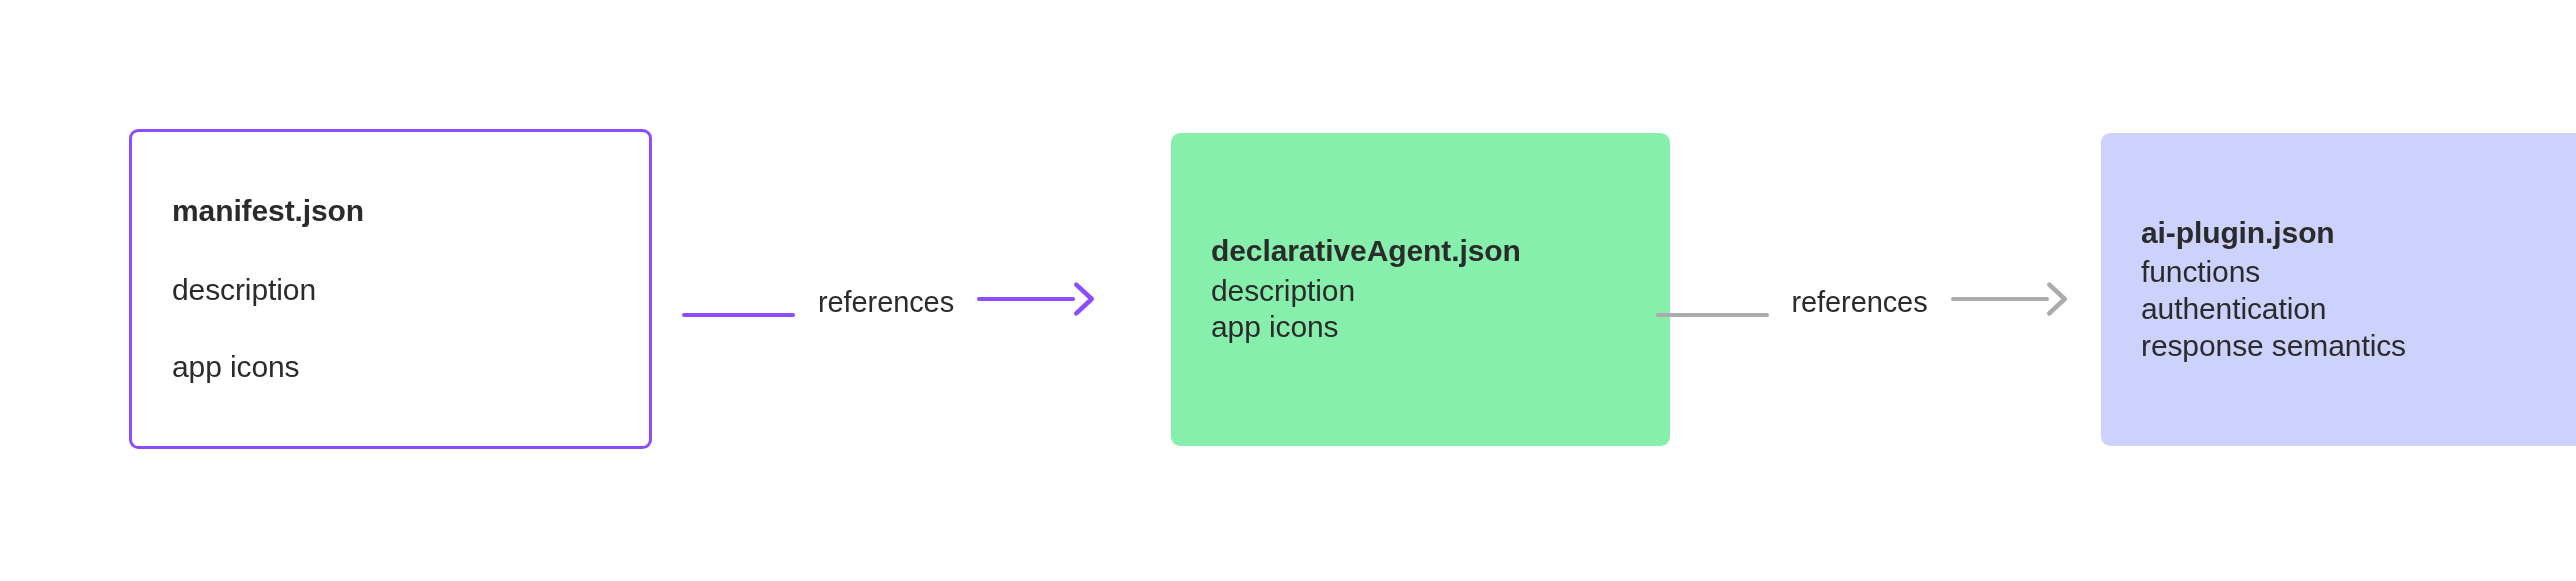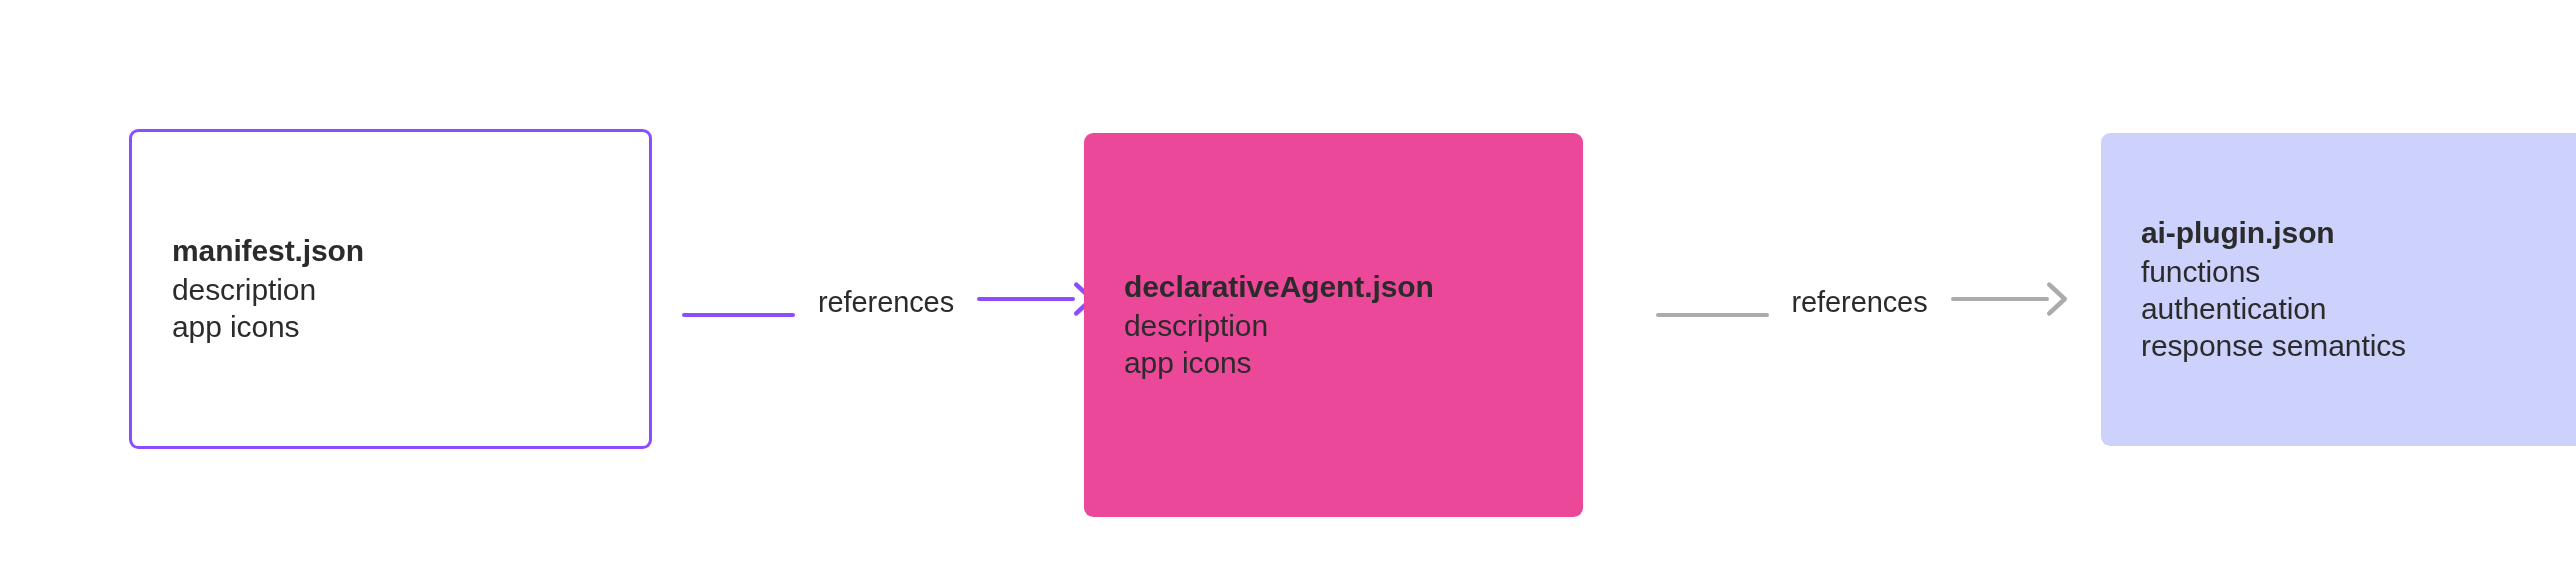--- a/index.html
+++ b/index.html
@@ -46,27 +46,28 @@
   }
 
   
   #node-manifest {
     left: 129px;
     top: 129px;
     width: 523px;
     height: 320px;
     background: #ffffff;
     border: 3.6px solid #8b4dff;
+    gap: 40px;
   }
   #node-declarative-agent {
-    left: 1084px;
+    left: 1171px;
     top: 133px;
     width: 499px;
-    height: 384px;
-    background: #ec4899;
+    height: 313px;
+    background: #86efac;
     border: none;
   }
   #node-ai-plugin {
     left: 2101px;
     top: 133px;
     width: 510px;
     height: 313px;
     background: #ccd2fb;
     border: none;
   }

